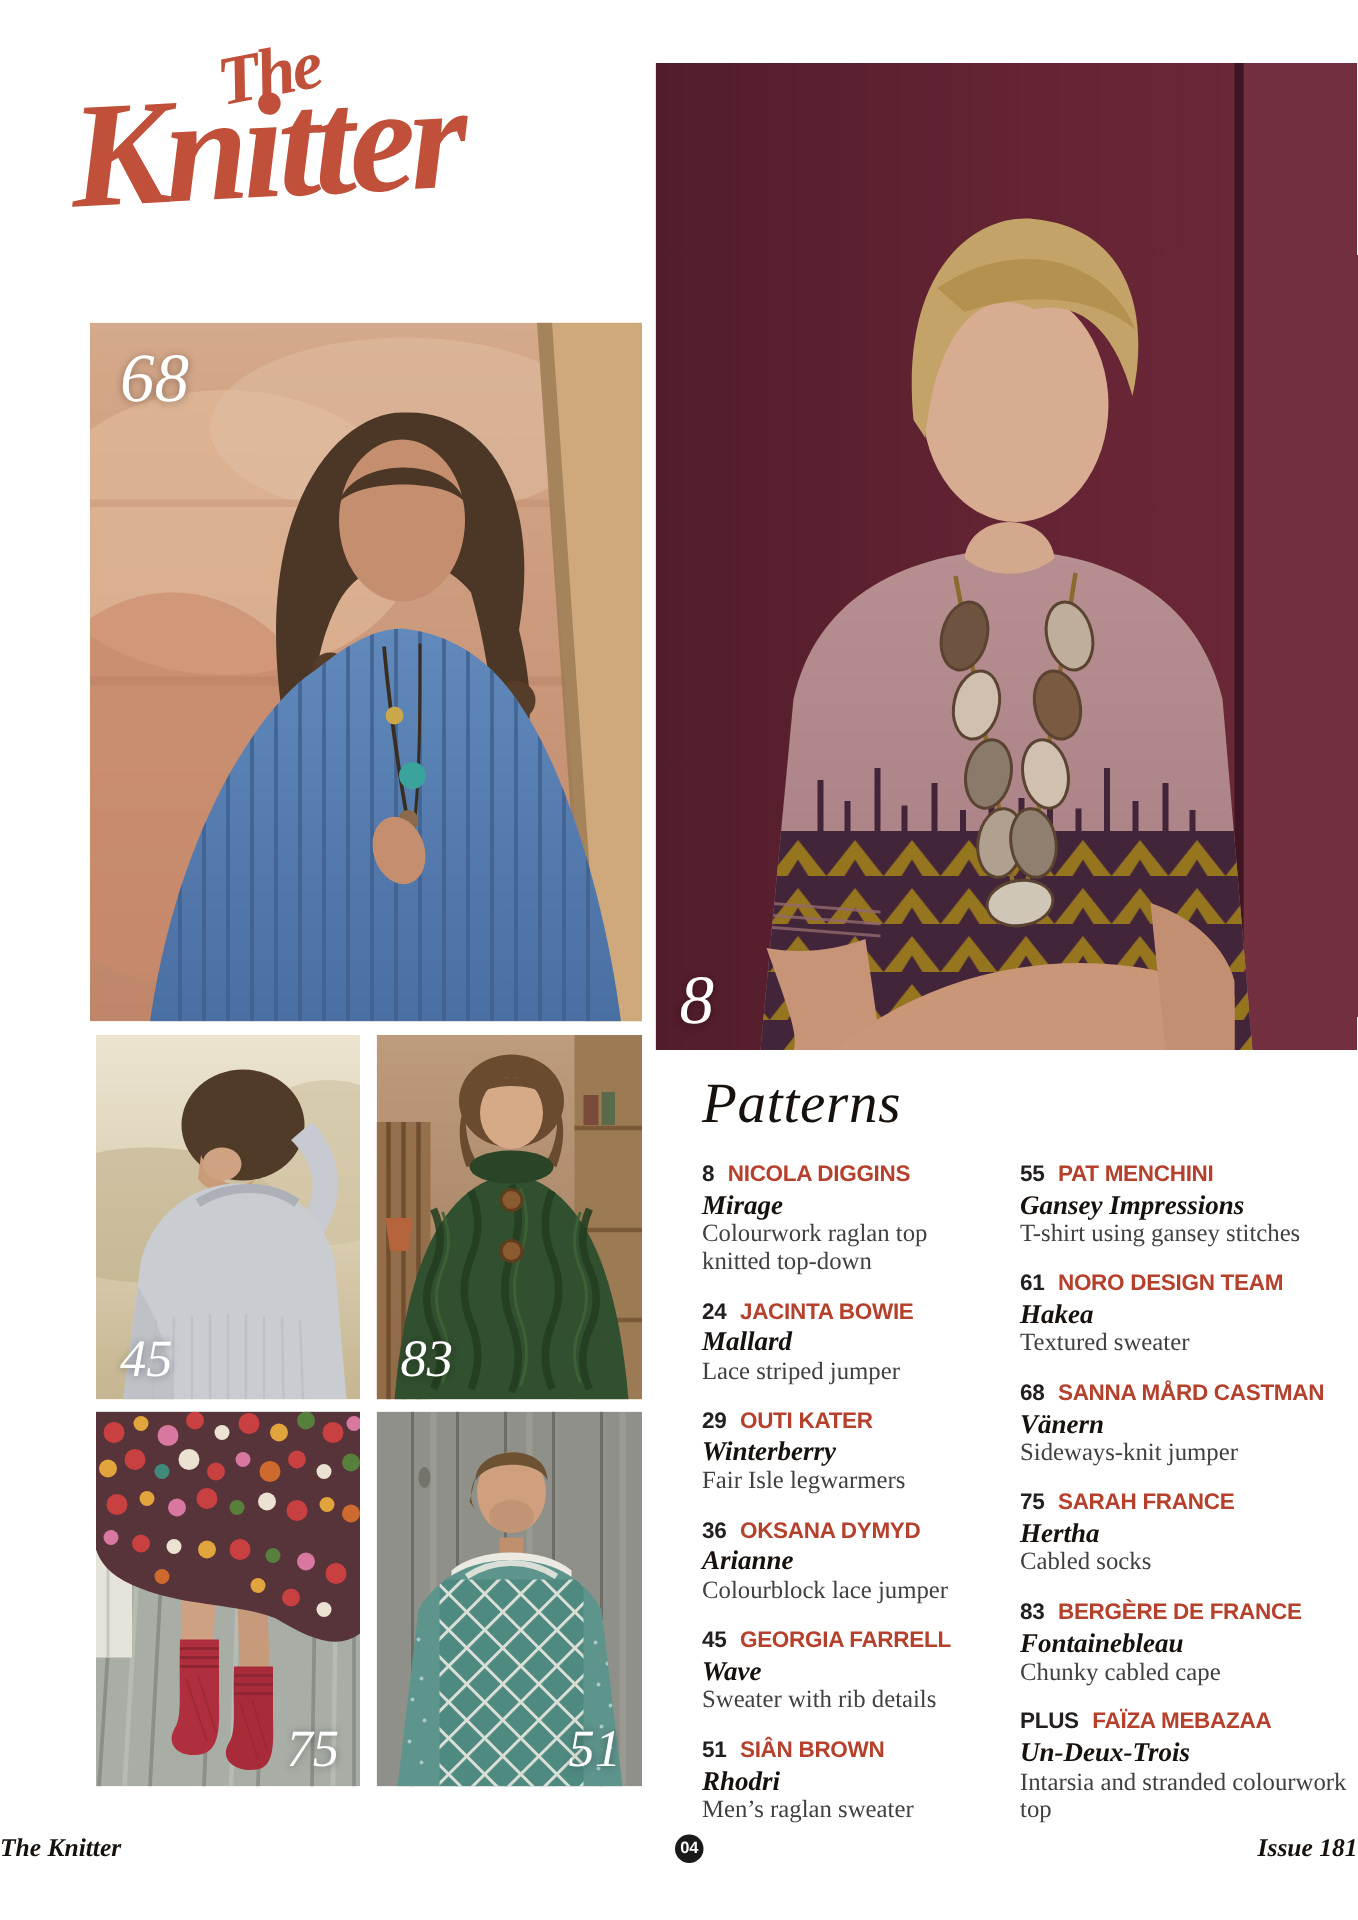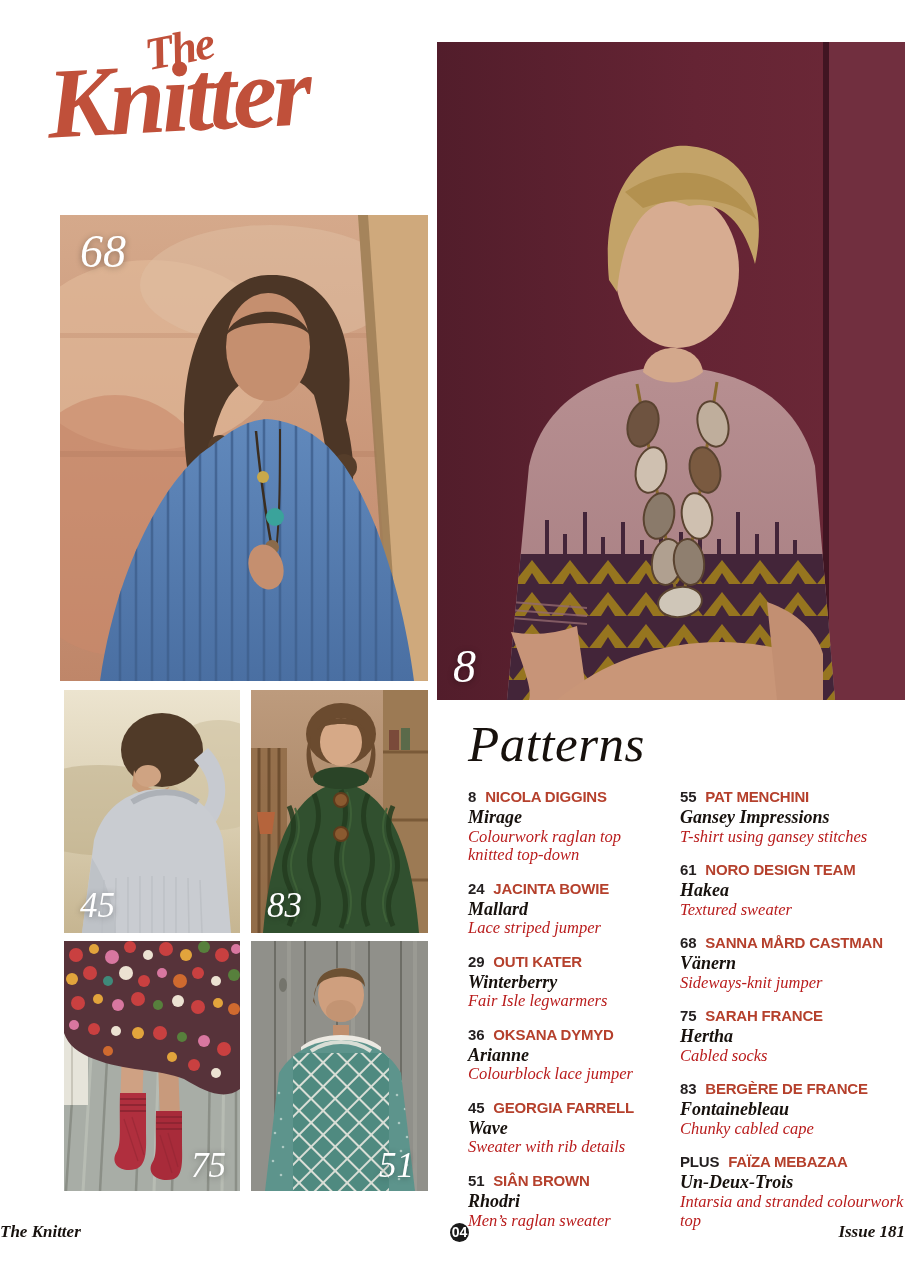--- a/index.html
+++ b/index.html
@@ -24,37 +24,37 @@
   .photo-rhodri{left:251px;top:941px;width:177px;height:250px;}
   .pnum{position:absolute;color:#fff;font-style:italic;font-family:"Liberation Serif",serif;
         text-shadow:0 1px 6px rgba(0,0,0,.35);line-height:1;}
   .pnum-big{font-size:46px;}
   .pnum-small{font-size:35px;}
   .pos-tl{left:20px;top:14px;}
   .pos-bl{left:16px;bottom:10px;}
   .pos-br{right:14px;bottom:8px;}
   
   .contents{position:absolute;left:468px;top:716px;width:437px;}
-  .contents h1{margin:0 0 16px 0;font-size:51px;font-weight:400;font-style:italic;color:#17110d;
+  .contents h1{margin:0 0 16px 0;font-size:38px;font-weight:400;font-style:italic;color:#17110d;
                letter-spacing:.5px;line-height:1.1;}
   .cols{display:flex;gap:14px;}
   .col-left{width:198px;}
   .col-right{width:225px;}
   .entry{margin-bottom:15px;}
   .ehead{display:flex;gap:9px;align-items:baseline;font-family:"Liberation Sans",sans-serif;
          font-size:15px;font-weight:700;letter-spacing:-0.2px;line-height:1.25;color:var(--ink,#231f20);}
   .ename{color:var(--accent-red,#b5402c);}
   .etitle{font-size:18px;font-weight:700;font-style:italic;line-height:1.15;color:#17110d;}
-  .edesc{font-size:16.5px;line-height:1.13;color:#b91c1c;font-style:italic;}
+  .edesc{font-size:16.5px;line-height:1.13;color:#404040;}
   
   .pfooter{position:absolute;left:0;top:1222px;width:905px;display:flex;justify-content:space-between;
            align-items:center;gap:7px;font-size:17px;font-weight:700;font-style:italic;color:#17110d;}
   .badge{display:inline-block;width:19px;height:19px;border-radius:50%;background:var(--badge-bg,#1a1a1a);
          color:#fff;font-family:"Liberation Sans",sans-serif;font-style:normal;font-weight:700;
-         font-size:14px;line-height:19px;text-align:center;letter-spacing:0;}
+         font-size:11px;line-height:19px;text-align:center;letter-spacing:0;}
 </style>
 </head>
 <body>
 
 <div class="page">
 
   <header class="brand">
     <div class="logo-the">The</div>
     <div class="logo-knitter">Knitter</div>
   </header>

